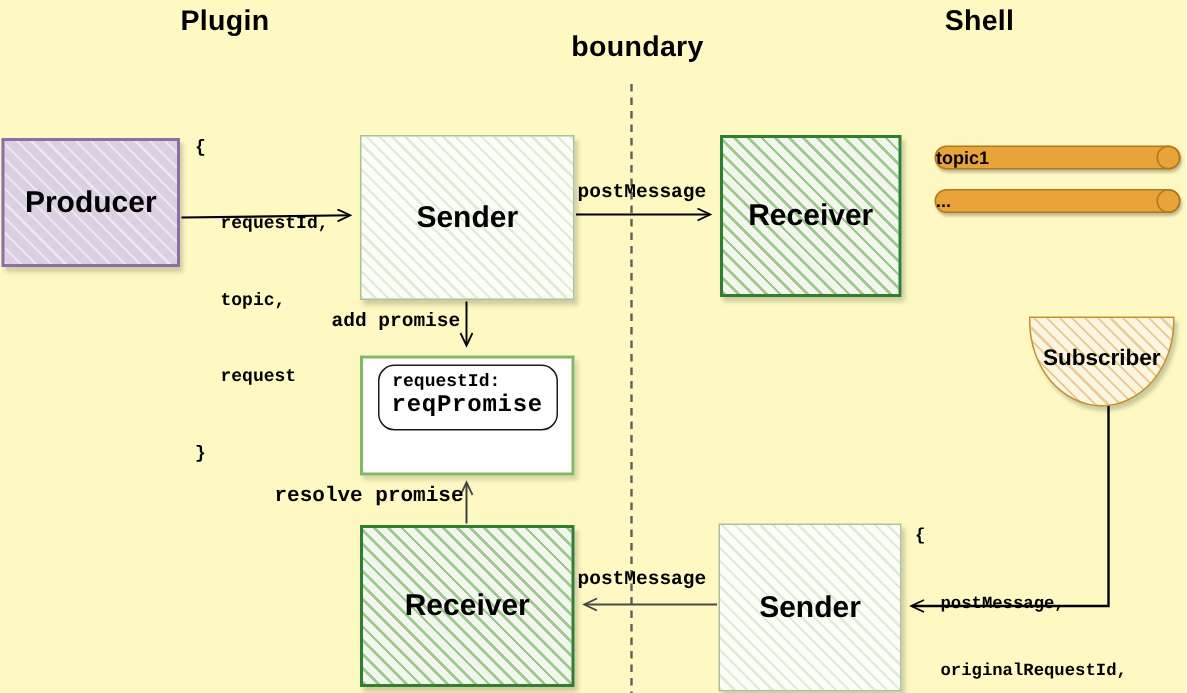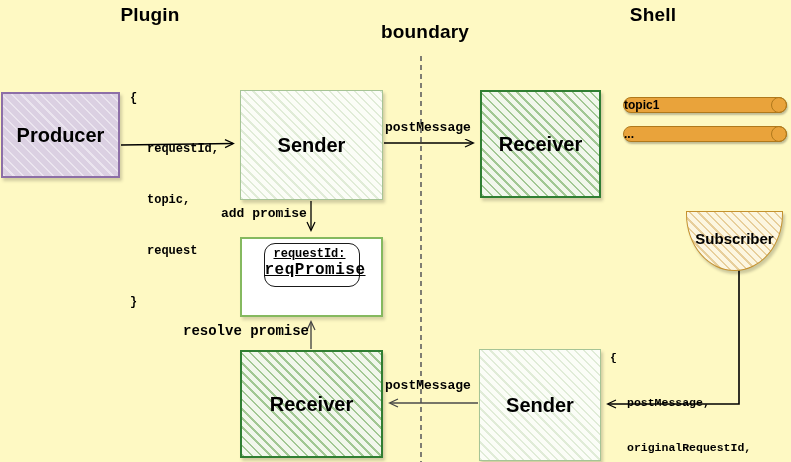--- a/index.html
+++ b/index.html
@@ -24,23 +24,23 @@
   .hatch-dark{
     background-color:#f1f7ec;border:2px solid #2f7e32;
     background-image:repeating-linear-gradient(45deg,rgba(96,160,75,0.55) 0 1.8px,transparent 1.8px 6.5px);
   }
   .request-store{
     position:absolute;box-sizing:border-box;background:#ffffff;border:2px solid #85b95f;
     box-shadow:2px 3px 3px rgba(0,0,0,0.15);text-align:center;
   }
   .request-store .rs-title{font-weight:bold;font-size:18px;margin-top:2px;}
   .rs-entry{
-    margin:4px auto 0;width:96px;height:44px;border:1.5px solid #1a1a1a;border-radius:11px;
+    margin:4px auto 0;width:120px;height:44px;border:1.5px solid #1a1a1a;border-radius:11px;
     box-sizing:border-box;padding-top:3px;
-    font-family:"Liberation Mono","DejaVu Sans Mono",monospace;font-weight:bold;text-decoration:underline;
+    font-family:"Liberation Mono","DejaVu Sans Mono",monospace;font-weight:bold;
   }
   .rs-key{font-size:12px;text-align:left;padding-left:9px;}
   .rs-val{font-size:16px;letter-spacing:.5px;}
   .pill{
     position:absolute;left:623px;width:164px;height:16px;box-sizing:border-box;
     background:#e9a33b;border:1.5px solid #b0791b;border-radius:9px;
     display:flex;align-items:center;justify-content:flex-start;
     font-weight:bold;font-size:12px;box-shadow:1px 2px 2px rgba(0,0,0,0.25);
   }
   .pill::after{

